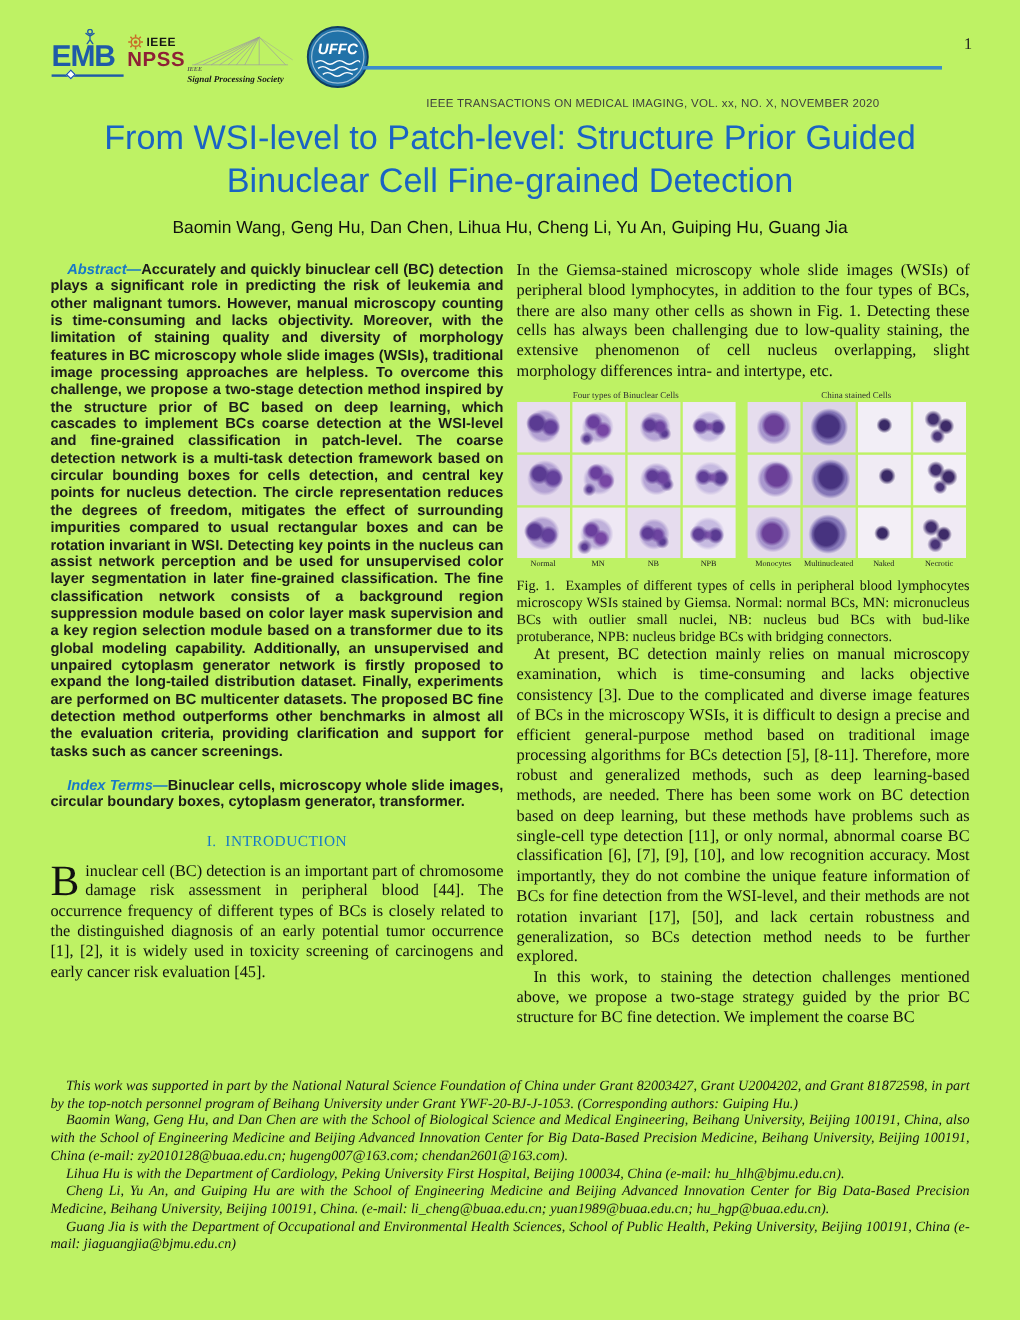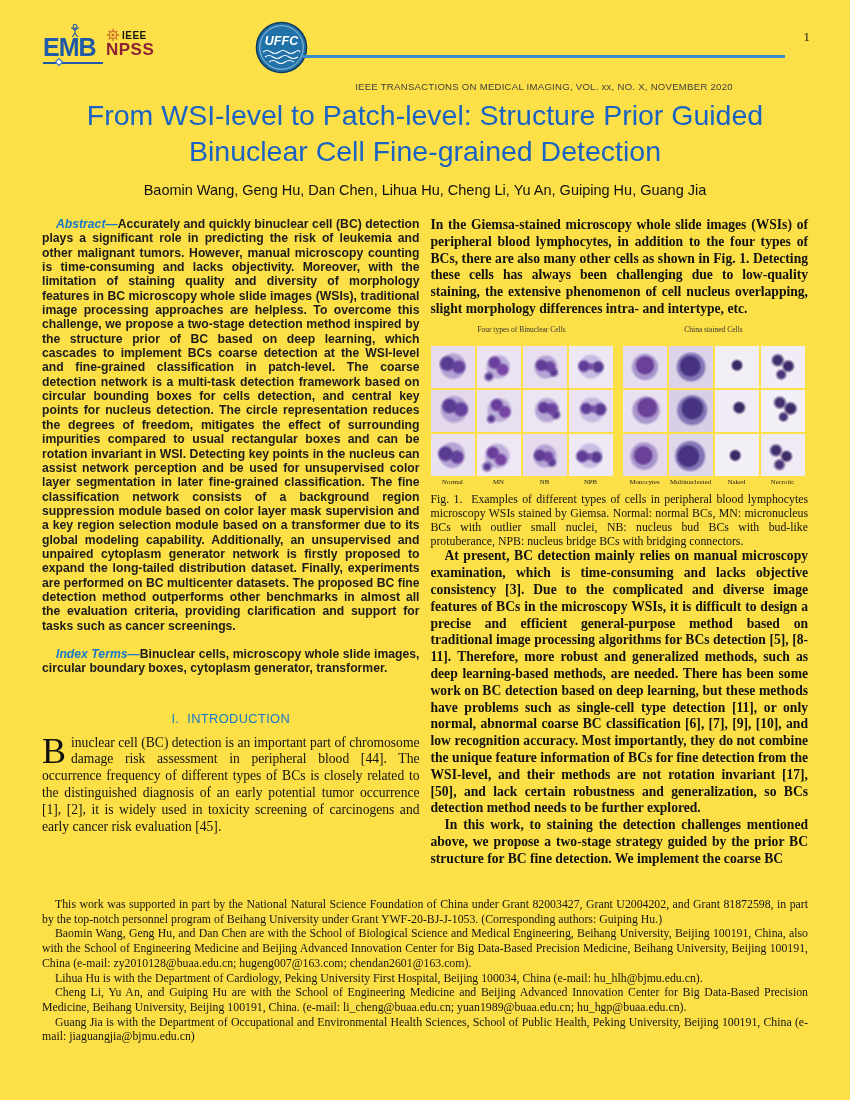--- a/index.html
+++ b/index.html
@@ -1,18 +1,18 @@
 <!DOCTYPE html>
 <html style="--title-blue: #1a63c4; --accent-blue: #1878c8; --rule-blue: #3a8ccd; --emb-blue: #1f5aa8; --npss-maroon: #8e2136;"><head>
 <meta charset="utf-8">
 <style>
   * { margin:0; padding:0; box-sizing:border-box; }
   html,body { background:#ffffff; }
   body { width:850px; height:1100px; position:relative; font-family:"Liberation Serif", serif; color:#111; }
-  .page { position:absolute; inset:0; overflow:hidden; background:#fde047; }
+  .page { position:absolute; inset:0; overflow:hidden; background:#bef264; }
 
   
   header { position:absolute; top:0; left:0; right:0; height:90px; }
   .hdr-journal { position:absolute; top:33px; left:300px; width:488px; text-align:center;
                  font-family:"Liberation Sans", sans-serif; font-size:9.6px; letter-spacing:.25px; color:#3e3e3e;margin-top:48px; }
   .hdr-page { position:absolute; top:29px; right:40px; font-size:13.5px; color:#222; }
   .hdr-rule { position:absolute; top:55px; left:302px; width:483px; height:2.5px; background:var(--rule-blue); }
 
   .logo-emb { position:absolute; left:43px; top:25px; width:60px; }
   .emb-person { position:absolute; left:26px; top:-1px; }
@@ -43,43 +43,43 @@
 
   
   .cols { display:flex; gap:11px; margin:19px 42px 0 42px; }
   .col { width:378px; }
 
   .abstract { font-family:"Liberation Sans", sans-serif; font-weight:bold; font-size:12.2px;
               line-height:14.35px; text-align:justify; color:#1b1b1b; text-indent:14px; }
   .abstract .kw { color:var(--accent-blue); font-style:italic; }
   .index { margin-top:14px; }
 
-  .sec-heading { margin-top:35px; text-align:center; font-family:Liberation Sans, sans-serif;
+  .sec-heading { margin-top:18px; text-align:center; font-family:Liberation Serif, serif;
                  font-size:12.8px; letter-spacing:.4px; color:var(--accent-blue); }
 
   .intro { margin-top:9px; font-size:13.6px; line-height:16.8px; text-align:justify; color:#111; }
   .dropcap { float:left; font-size:36px; line-height:29px; padding:2px 5px 0 0; }
 
-  .body-p { font-size:13.6px; line-height:16.8px; text-align:justify; color:#111;font-weight:bold; }
+  .body-p { font-size:13.6px; line-height:16.8px; text-align:justify; color:#111; }
   .body-p.indent { text-indent:14px; }
 
   
   .figure { margin-top:7px; }
   .fig-groups { display:flex; gap:10px; }
-  .fig-group-title { text-align:center; font-size:7.5px; color:#333; margin-bottom:12px; white-space:nowrap; }
+  .fig-group-title { text-align:center; font-size:7.5px; color:#333; margin-bottom:1px; white-space:nowrap; }
   .fig-cols { display:flex; gap:2px; }
   .fig-col { width:44px; }
   .fig-cell { width:44px; height:42px; margin-bottom:2px; }
   .fig-label { text-align:center; font-size:6.8px; color:#222; margin-top:0; white-space:nowrap; }
   .caption { margin-top:8px; font-size:11.8px; line-height:13.9px; text-align:justify; color:#111; }
 
   
   .footnotes { position:absolute; left:42px; right:42px; top:897px; font-size:11.8px;
                line-height:14.7px; text-align:justify; color:#141414; }
-  .footnotes p { text-indent:13px; }
+  .footnotes p { text-indent:13px;font-style:italic; }
 </style>
 </head>
 <body>
 
 <div class="page">
 
   <header>
     <div class="logo-emb">
       <svg class="emb-person" width="12" height="13" viewBox="0 0 12 13">
         <circle cx="6" cy="2.4" r="1.9" fill="none" stroke="#1f5aa8" stroke-width="1.1"></circle>
@@ -98,20 +98,33 @@
             <circle cx="10" cy="10" r="5.2"></circle>
             <path d="M10 1.2 V4 M10 16 V18.8 M1.2 10 H4 M16 10 H18.8 M3.8 3.8 L5.8 5.8 M14.2 14.2 L16.2 16.2 M16.2 3.8 L14.2 5.8 M5.8 14.2 L3.8 16.2"></path>
           </g>
           <circle cx="10" cy="10" r="2.2" fill="#c96a28"></circle>
         </svg>
         <span class="npss-ieee">IEEE</span>
       </div>
       <div class="npss-text">NPSS</div>
     </div>
 
+    <div class="logo-sps">
+      <svg width="96" height="30" viewBox="0 0 96 30">
+        <g stroke="#9e9e9e" stroke-width="0.6" fill="none">
+          <path d="M6 26 L60 3 M13 26 L60 3 M20 26 L60 3 M27 26 L60 3 M34 26 L60 3 M41 26 L60 3 M48 26 L60 3"></path>
+          <path d="M60 3 L60 26 M60 3 L82 26 M4 26 H84"></path>
+          <path d="M60 3 L88 22" stroke-width="0.4"></path>
+        </g>
+      </svg>
+      <div class="sps-text">
+        <span class="sps-ieee">IEEE</span>
+        <span>Signal Processing Society</span>
+      </div>
+    </div>
 
     <div class="logo-uffc">
       <svg width="53" height="53" viewBox="0 0 53 53">
         <circle cx="26.5" cy="26.5" r="25" fill="#2172a8" stroke="#0f3e63" stroke-width="1.6"></circle>
         <circle cx="26.5" cy="26.5" r="21.8" fill="none" stroke="rgba(255,255,255,0.55)" stroke-width="1"></circle>
         <text x="26.5" y="24" text-anchor="middle" font-family="Liberation Sans, sans-serif" font-size="12.5" font-weight="bold" font-style="italic" fill="#ffffff">UFFC</text>
         <g stroke="#ffffff" stroke-width="1.1" fill="none">
           <path d="M8 31 q4 -3 8 0 t8 0 t8 0 t8 0 t5 0"></path>
           <path d="M10 36 q4 -3 8 0 t8 0 t8 0 t9 0"></path>
           <path d="M14 41 q4 -3 8 0 t8 0 t9 0"></path>

